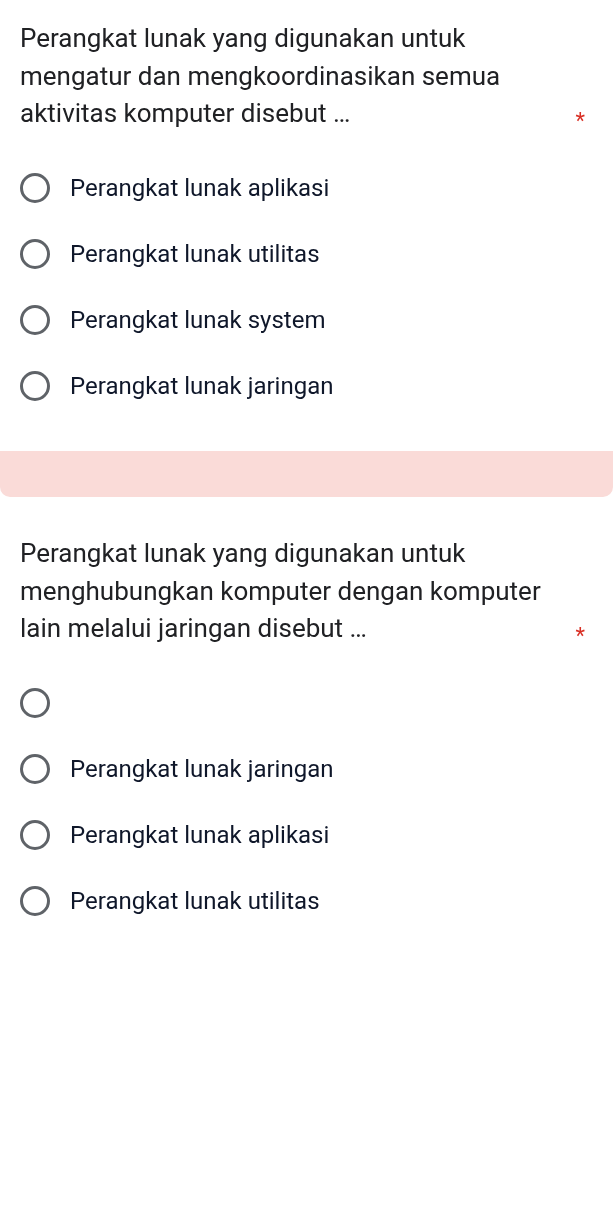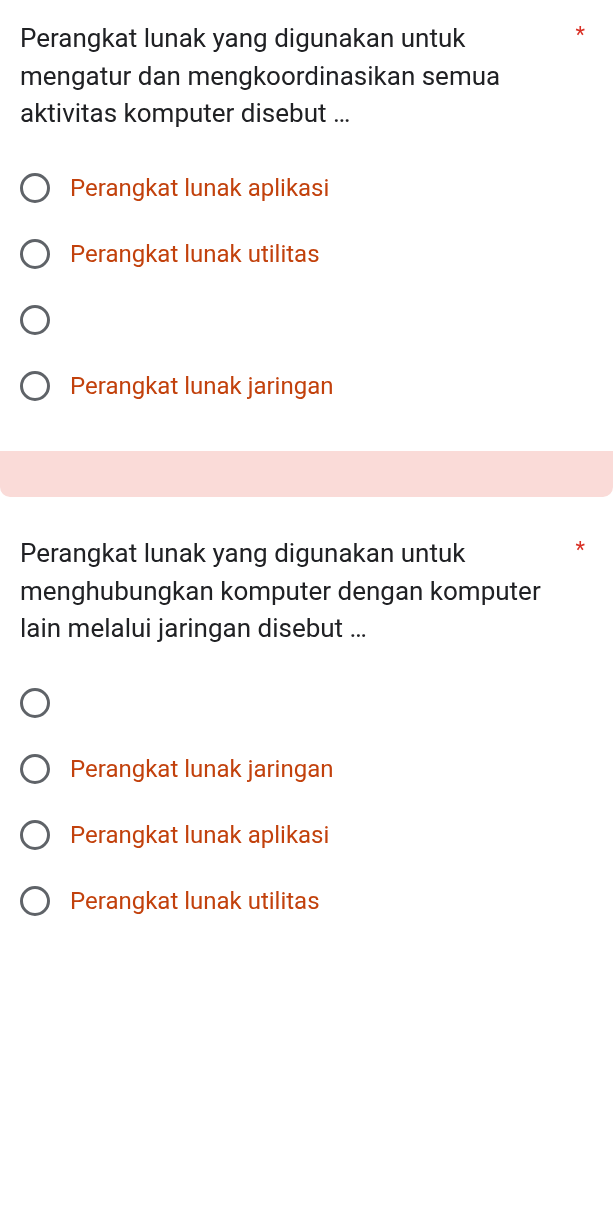--- a/index.html
+++ b/index.html
@@ -11,21 +11,21 @@
       font-family: 'Roboto', 'Helvetica Neue', Arial, sans-serif;
       background: #ffffff;
       width: 613px;
     }
     .question-card {
       background: #ffffff;
       padding: 20px 20px 30px 20px;
     }
     .question-header {
       display: flex;
-      align-items: flex-start;
+      align-items: flex-end;
       gap: 12px;
       margin-bottom: 40px;
     }
     .question-text {
       font-size: 26px;
       line-height: 1.45;
       color: #202124;
       flex: 1;
       font-weight: 400;
     }
@@ -49,21 +49,21 @@
     }
     .radio-circle {
       width: 30px;
       height: 30px;
       border: 3px solid #5f6368;
       border-radius: 50%;
       flex-shrink: 0;
     }
     .option-label {
       font-size: 24px;
-      color: #c2410c;
+      color: #0f172a;
       font-weight: 400;
     }
     .separator {
       height: 46px;
       background: #fadbd8;
       width: 100%;
       border-radius: 0 0 10px 10px;
       margin-top: 20px;
     }
     .second-card {
@@ -82,20 +82,21 @@
     <div class="option-row">
       <div class="radio-circle"></div>
       <div class="option-label">Perangkat lunak aplikasi</div>
     </div>
     <div class="option-row">
       <div class="radio-circle"></div>
       <div class="option-label">Perangkat lunak utilitas</div>
     </div>
     <div class="option-row">
       <div class="radio-circle"></div>
+      <div class="option-label">Perangkat lunak system</div>
     </div>
     <div class="option-row">
       <div class="radio-circle"></div>
       <div class="option-label">Perangkat lunak jaringan</div>
     </div>
   </div>
 </div>
 
 <div class="separator"></div>
 

